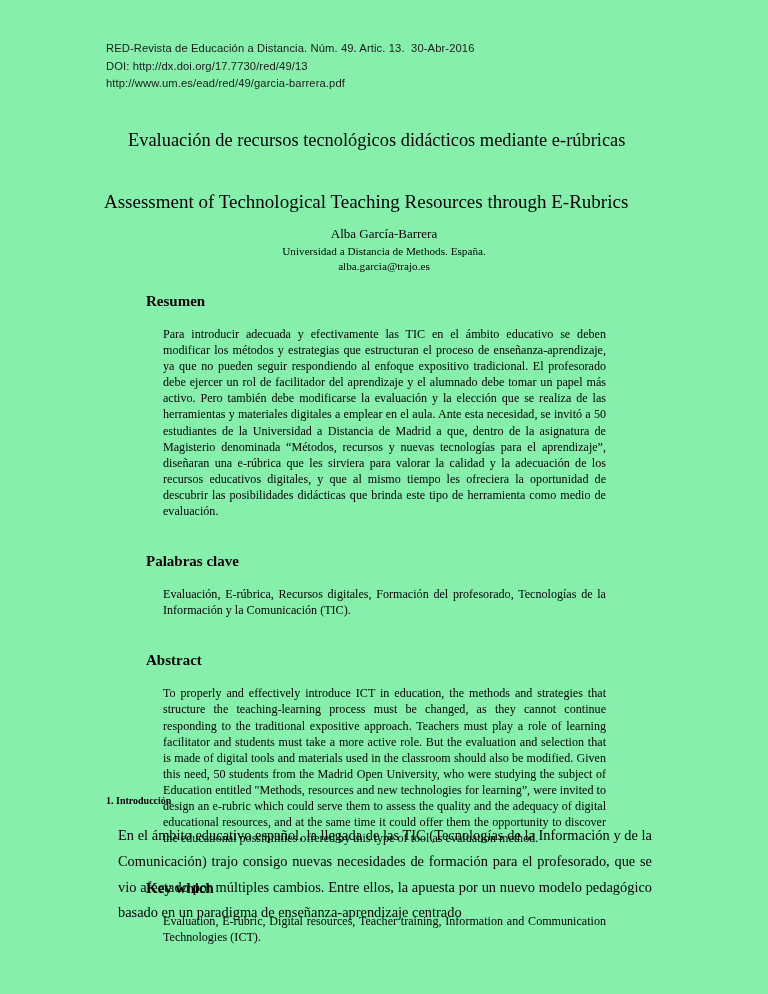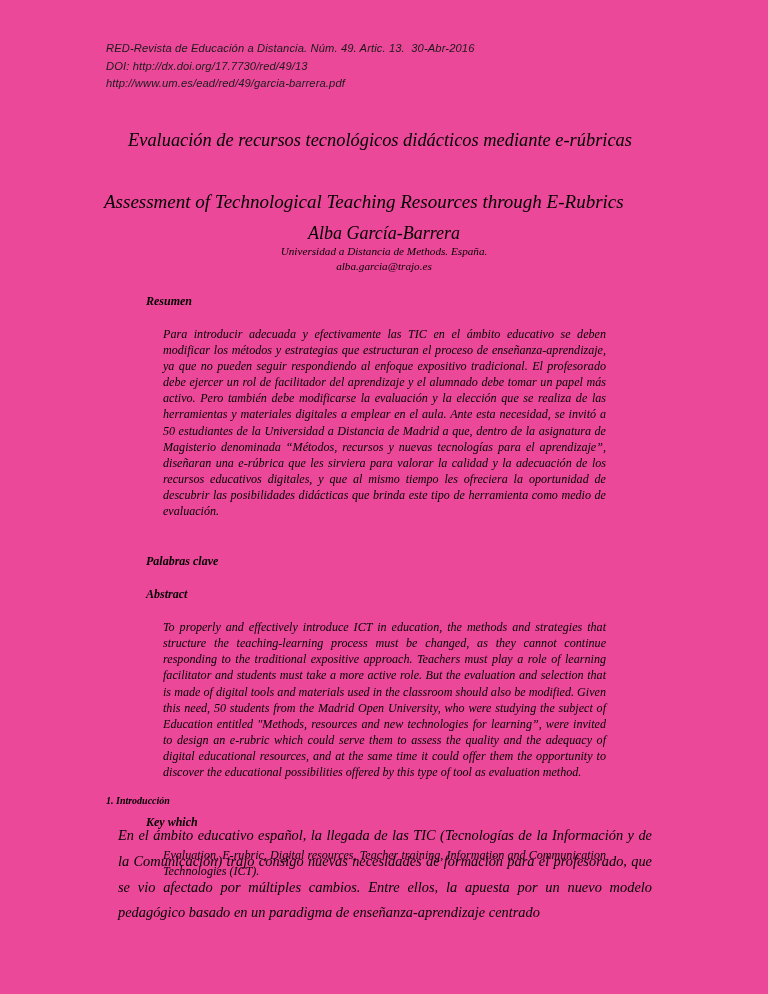--- a/index.html
+++ b/index.html
@@ -17,22 +17,21 @@
     color: #000000;
     -webkit-font-smoothing: antialiased;
   }
 
   .page {
     position: absolute;
     left: 0;
     top: 0;
     width: 768px;
     height: 994px;
-    background: #ec4899;
-    font-style: italic;
+    background: #86efac;
   }
 
   
   .journal-header {
     position: absolute;
     left: 106px;
     top: 40px;
     width: 560px;
     font-family: "Liberation Sans", "DejaVu Sans", sans-serif;
     font-size: 11.2px;
@@ -69,21 +68,21 @@
 
   
   .author-block {
     position: absolute;
     left: 104px;
     top: 224px;
     width: 560px;
     text-align: center;
   }
   .author-name {
-    font-size: 18px;
+    font-size: 13px;
     line-height: 19px;
     text-align: center;
   }
   .author-affil {
     font-size: 11.2px;
     line-height: 15px;
     padding-top: 1px;
   }
   .author-email {
     font-size: 11.2px;
@@ -91,21 +90,21 @@
   }
 
   
   .abstract-region {
     position: absolute;
     left: 146px;
     top: 293px;
     width: 477px;
   }
   .sec-heading {
-    font-size: 12px;
+    font-size: 15px;
     font-weight: bold;
     line-height: 16px;
     margin: 0;
   }
   .sec-body {
     font-size: 12.1px;
     line-height: 16.1px;
     text-align: justify;
     text-justify: inter-word;
     margin: 17px;
@@ -161,20 +160,21 @@
 
     <div>
       <p class="sec-heading">Resumen</p>
       <p class="sec-body">Para introducir adecuada y efectivamente las TIC en el ámbito educativo se deben modificar los métodos y estrategias que estructuran el proceso de enseñanza-aprendizaje, ya que no pueden seguir respondiendo al enfoque expositivo tradicional. El profesorado debe ejercer un rol de facilitador del aprendizaje y el alumnado debe tomar un papel más activo. Pero también debe modificarse la evaluación y la elección que se realiza de las herramientas y materiales digitales a emplear en el aula. Ante esta necesidad, se invitó a 50 estudiantes de la Universidad a Distancia de Madrid a que, dentro de la asignatura de Magisterio denominada “Métodos, recursos y nuevas tecnologías para el aprendizaje”, diseñaran una e-rúbrica que les sirviera para valorar la calidad y la adecuación de los recursos educativos digitales, y que al mismo tiempo les ofreciera la oportunidad de descubrir las posibilidades didácticas que brinda este tipo de herramienta como medio de evaluación.</p>
     </div>
 
     <div class="gap-lg"></div>
 
     <div>
       <p class="sec-heading">Palabras clave</p>
+      <p class="sec-body">Evaluación, E-rúbrica, Recursos digitales, Formación del profesorado, Tecnologías de la Información y la Comunicación (TIC).</p>
     </div>
 
     <div class="gap-lg"></div>
 
     <div>
       <p class="sec-heading">Abstract</p>
       <p class="sec-body">To properly and effectively introduce ICT in education, the methods and strategies that structure the teaching-learning process must be changed, as they cannot continue responding to the traditional expositive approach. Teachers must play a role of learning facilitator and students must take a more active role. But the evaluation and selection that is made of digital tools and materials used in the classroom should also be modified. Given this need, 50 students from the Madrid Open University, who were studying the subject of Education entitled "Methods, resources and new technologies for learning”, were invited to design an e-rubric which could serve them to assess the quality and the adequacy of digital educational resources, and at the same time it could offer them the opportunity to discover the educational possibilities offered by this type of tool as evaluation method.</p>
     </div>
 
     <div class="gap-lg"></div>

